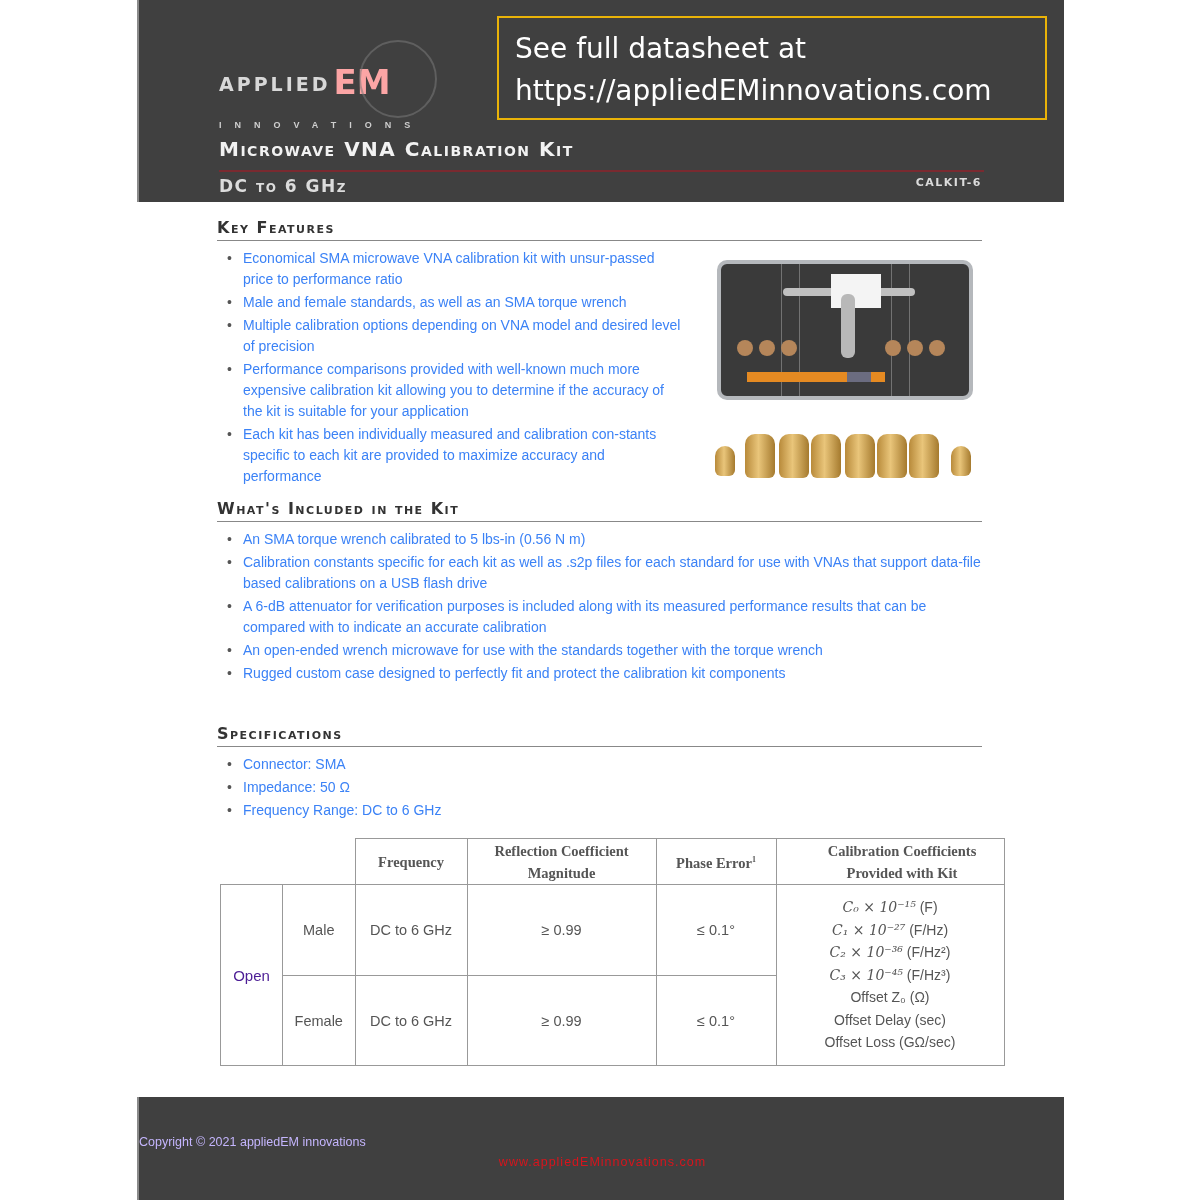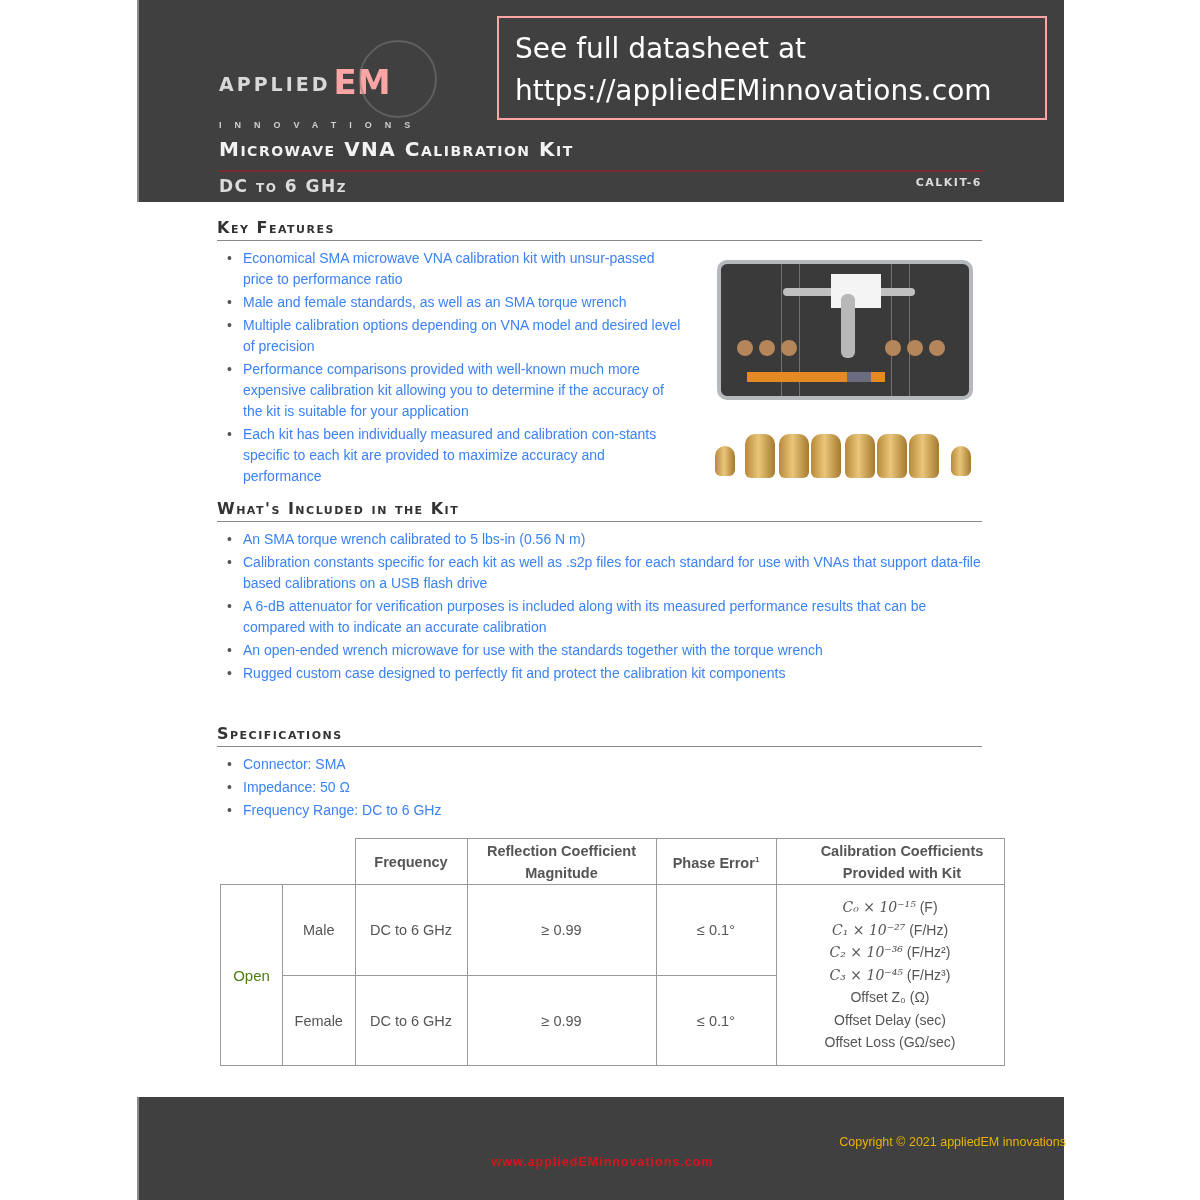--- a/index.html
+++ b/index.html
@@ -7,21 +7,21 @@
          font-family: "Liberation Sans", sans-serif; color: #444; }
   .page { position: absolute; left: 137px; top: 0; width: 927px; height: 1200px; background: #fff; }
   .header { position: absolute; left: 0; top: 0; width: 927px; height: 202px; background: #404040;
             border-left: 2px solid #8a8a8a; box-sizing: border-box; }
   .logo { position: absolute; left: 80px; top: 62px; }
   .logo-applied { font-family: "DejaVu Sans", sans-serif; font-size: 19px; letter-spacing: 3px; color: #d8d8d8; font-weight: bold; }
   .logo-em { font-family: "DejaVu Sans", sans-serif; font-size: 34px; font-weight: bold; color: #fca5a5; letter-spacing: 0; vertical-align: -3px; margin-left: 3px; }
   .logo-ring { position: absolute; left: 140px; top: -22px; width: 78px; height: 78px; border-radius: 50%;
                border: 2px solid rgba(120,120,120,0.55); box-sizing: border-box; }
   .logo-innov { font-family: Liberation Sans, sans-serif; font-size: 9px; letter-spacing: 13px; color: #cfcfcf; margin-top: 18px; font-weight: bold; }
-  .datasheet-box { position: absolute; left: 358px; top: 16px; width: 550px; height: 104px; border: 2px solid #fca5a5;
+  .datasheet-box { position: absolute; left: 358px; top: 16px; width: 550px; height: 104px; border: 2px solid #eab308;
                    box-sizing: border-box; padding: 10px 16px; color: #ffffff; font-family: "DejaVu Sans", sans-serif;
                    font-size: 28px; line-height: 42px; }
   .product-title { position: absolute; left: 80px; top: 137px; font-family: "DejaVu Sans", sans-serif; color: #f2f2f2;
                    font-weight: bold; font-size: 20px; letter-spacing: 1.5px; font-variant: small-caps; }
   .red-rule { position: absolute; left: 80px; top: 170px; width: 765px; height: 2px; background: #7a2a30; }
   .freq-range { position: absolute; left: 80px; top: 176px; color: #dcdcdc; font-family: "DejaVu Sans", sans-serif; font-size: 17px;
                 font-weight: bold; letter-spacing: 1.5px; font-variant: small-caps; }
   .part-no { position: absolute; right: 82px; top: 176px; color: #dcdcdc; font-family: "DejaVu Sans", sans-serif; font-size: 11px;
              font-weight: bold; letter-spacing: 1.5px; }
 
@@ -44,28 +44,28 @@
   .rod2 { position: absolute; left: 126px; top: 108px; width: 24px; height: 10px; background: #6b6c80; }
   .standards { position: absolute; left: 0; top: 178px; width: 280px; height: 56px; }
   .std { position: absolute; top: 6px; width: 30px; height: 44px; border-radius: 10px 10px 6px 6px;
          background: linear-gradient(90deg, #b88a3a, #e9c57a 45%, #a57a2e); }
   .std.small { width: 20px; height: 30px; top: 18px; }
 
   table.spec { position: absolute; left: 83px; top: 838px; border-collapse: collapse; font-size: 14.5px; color: #555; }
   table.spec td, table.spec th { border: 1px solid #999; text-align: center; vertical-align: middle; padding: 0; font-weight: normal; }
   table.spec th { font-weight: bold; color: #555; line-height: 22px; }
   table.spec .blank { border: none; }
-  .open-label { color: #4d7c0f; font-weight: bold; font-size: 15px; }
+  .open-label { color: #4c1d95; font-weight: bold; font-size: 15px; }
   .coeffs div { line-height: 22.5px; font-size: 14px; }
   .coeffs .math { font-family: "DejaVu Serif", serif; font-style: italic; }
 
   .footer { position: absolute; left: 0; top: 1097px; width: 927px; height: 103px; background: #404040;
             border-left: 2px solid #8a8a8a; box-sizing: border-box; }
-  .copyright { position: absolute; left: 0; width: 927px; top: 38px; text-align: right; color: #eab308; font-size: 12.5px; }
-  .footer-url { position: absolute; left: 0; width: 927px; top: 58px; text-align: center; color: #d8141c; font-size: 12.5px; font-weight: bold; letter-spacing: 1px; }
+  .copyright { position: absolute; left: 0; width: 927px; top: 38px; text-align: left; color: #c4b5fd; font-size: 12.5px; }
+  .footer-url { position: absolute; left: 0; width: 927px; top: 58px; text-align: center; color: #d8141c; font-size: 12.5px; font-weight: normal; letter-spacing: 1px; }
 </style>
 </head>
 <body>
 
 <div class="page">
 
   <div class="header">
     <div class="logo">
       <div class="logo-ring"></div>
       <div>
@@ -138,21 +138,21 @@
   <div class="section-title" style="top:724px;">Specifications</div>
   <div class="section-rule" style="top:746px;"></div>
   <ul class="bullets" style="left:80px; top:754px; width:500px;">
     <li>Connector: SMA</li>
     <li>Impedance: 50 Ω</li>
     <li>Frequency Range: DC to 6 GHz</li>
   </ul>
 
   <table class="spec">
     <tbody>
-        <tr style="height:46px;">
+        <tr style="height:46px;font-family:Liberation Serif, serif;">
       <td class="blank" style="width:62px;"></td>
       <td class="blank" style="width:72px;"></td>
       <th style="width:111px;">Frequency</th>
       <th style="width:188px;">
         <div>Reflection Coefficient</div>
         <div>Magnitude</div>
       </th>
       <th style="width:119px;">
         <span>Phase Error</span><sup style="font-size:8px;">1</sup>
       </th>

